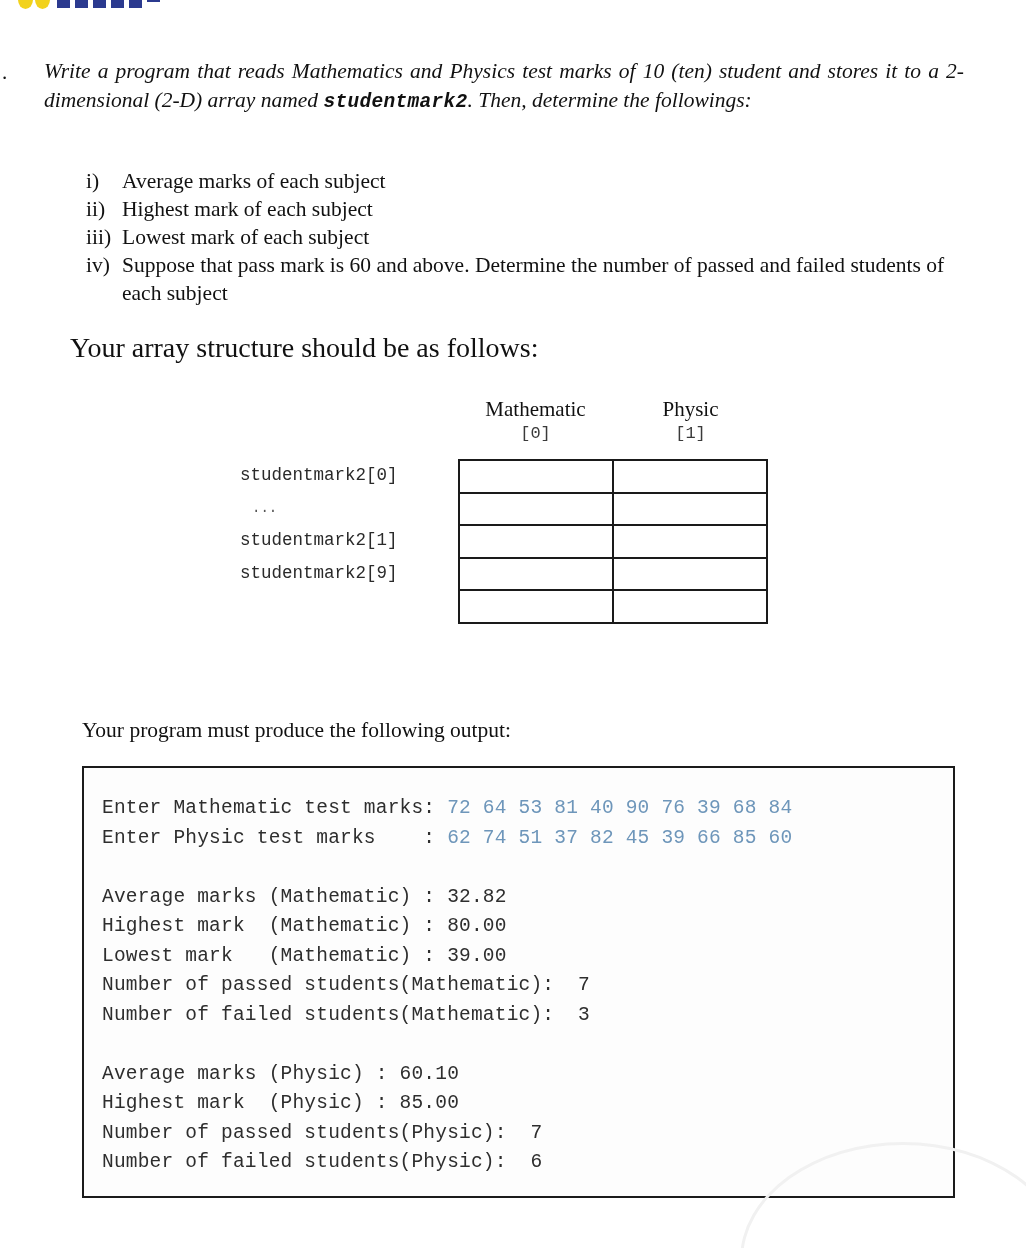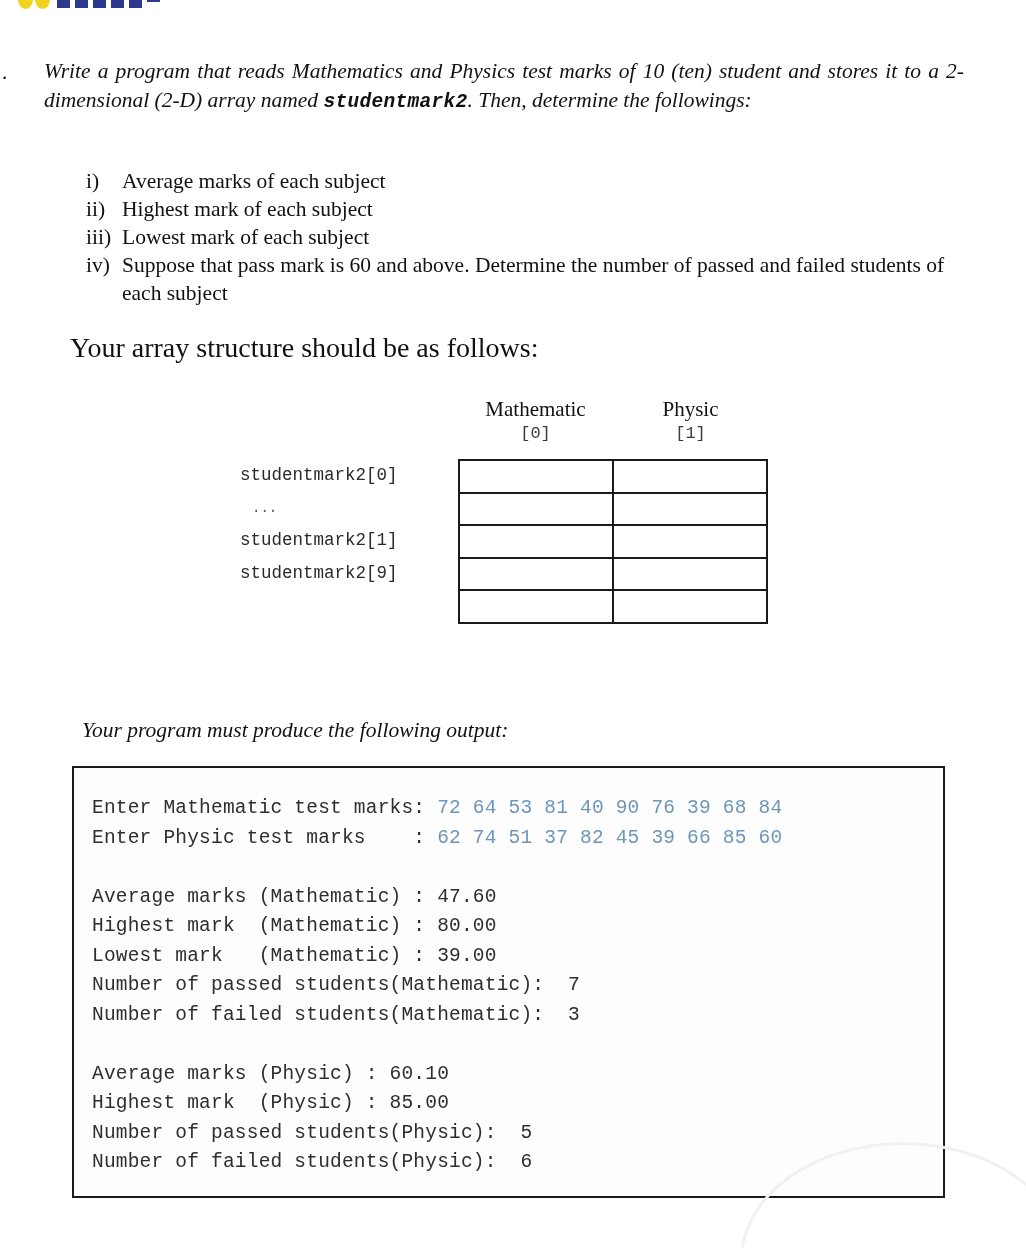--- a/index.html
+++ b/index.html
@@ -182,27 +182,26 @@
   }
   .grid-cell:last-child { border-right: none; }
 
   
   .lead-output {
     position: absolute;
     left: 82px;
     top: 716px;
     font-size: 21.5px;
     line-height: 28px;
-    font-style: italic;
   }
 
   
   .console {
     position: absolute;
-    left: 72px;
+    left: 82px;
     top: 766px;
     width: 873px;
     height: 432px;
     border: 2.5px solid #1b1b1b;
     background: #fdfdfd;
     box-sizing: border-box;
     padding: 26px 0 0 18px;
   }
   .console-line {
     font-family: "Liberation Mono", "DejaVu Sans Mono", monospace;
@@ -319,27 +318,27 @@
 <div class="lead-output">Your program must produce the following output:</div>
 
 <div class="console">
 
   <div class="console-line"><span>Enter Mathematic test marks: </span><span class="marks">72 64 53 81 40 90 76 39 68 84</span></div>
 
   <div class="console-line"><span>Enter Physic test marks    : </span><span class="marks">62 74 51 37 82 45 39 66 85 60</span></div>
 
   <div class="console-gap"></div>
 
-  <div class="console-line">Average marks (Mathematic) : 47.60</div>
+  <div class="console-line">Average marks (Mathematic) : 32.82</div>
   <div class="console-line">Highest mark  (Mathematic) : 80.00</div>
   <div class="console-line">Lowest mark   (Mathematic) : 39.00</div>
   <div class="console-line">Number of passed students(Mathematic):  7</div>
   <div class="console-line">Number of failed students(Mathematic):  3</div>
 
   <div class="console-gap"></div>
 
   <div class="console-line">Average marks (Physic) : 60.10</div>
   <div class="console-line">Highest mark  (Physic) : 85.00</div>
-  <div class="console-line">Number of passed students(Physic):  5</div>
+  <div class="console-line">Number of passed students(Physic):  7</div>
   <div class="console-line">Number of failed students(Physic):  6</div>
 </div>
 
 <div class="scan-curve"></div>
 
 </body></html>

